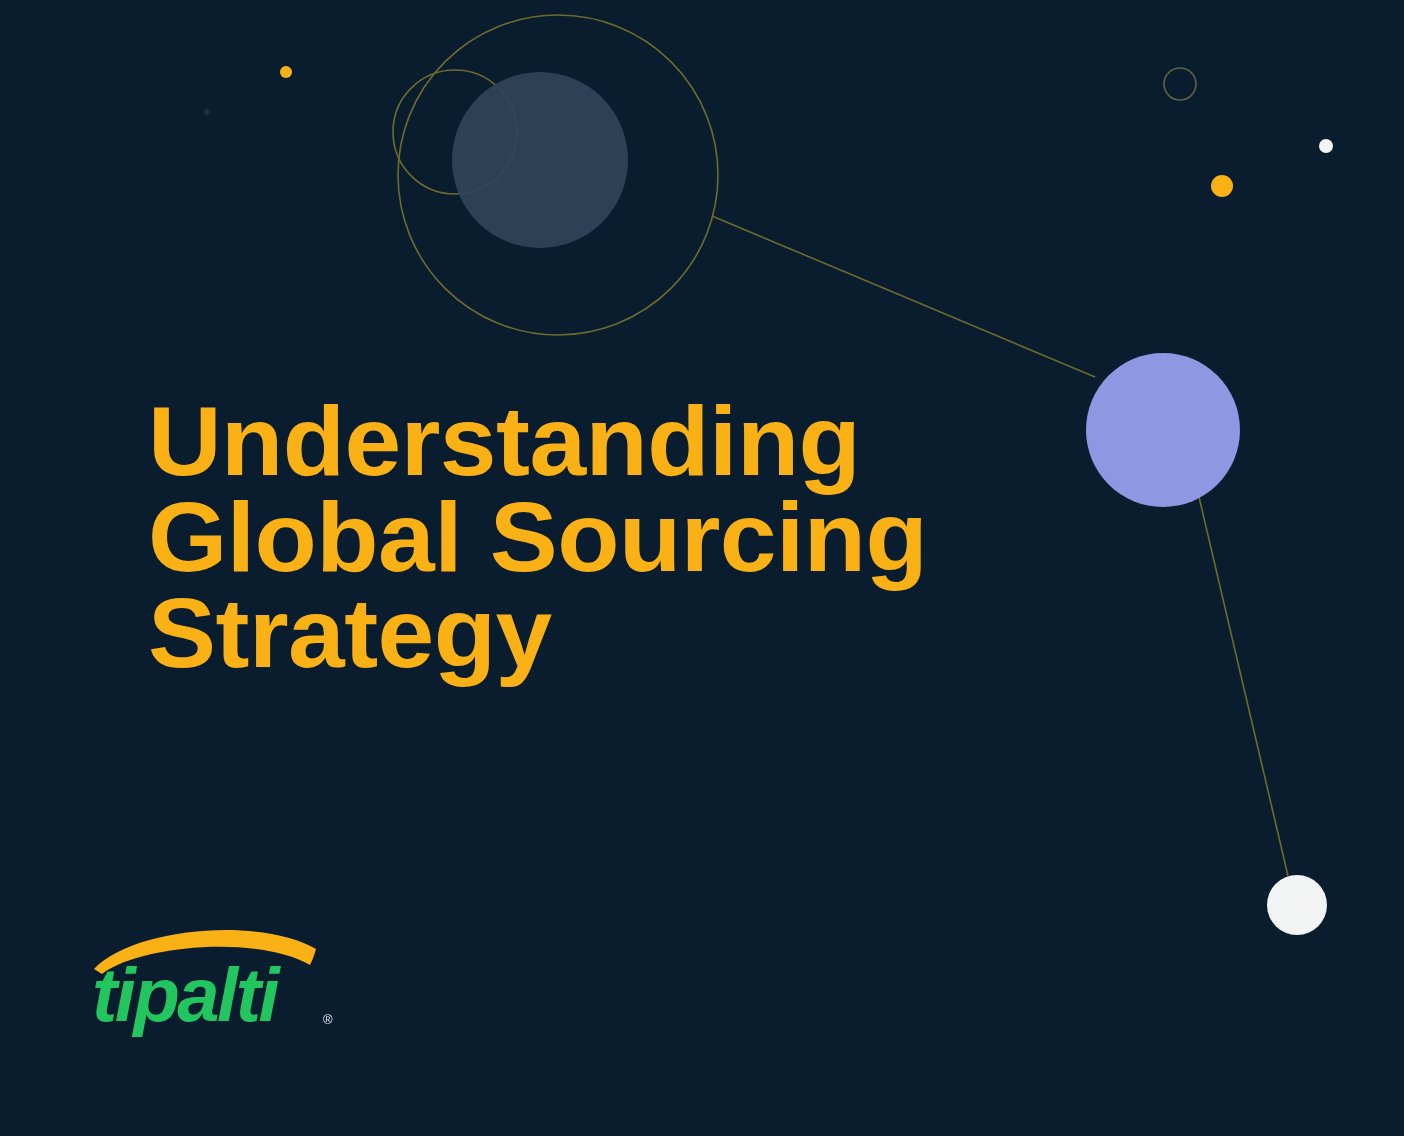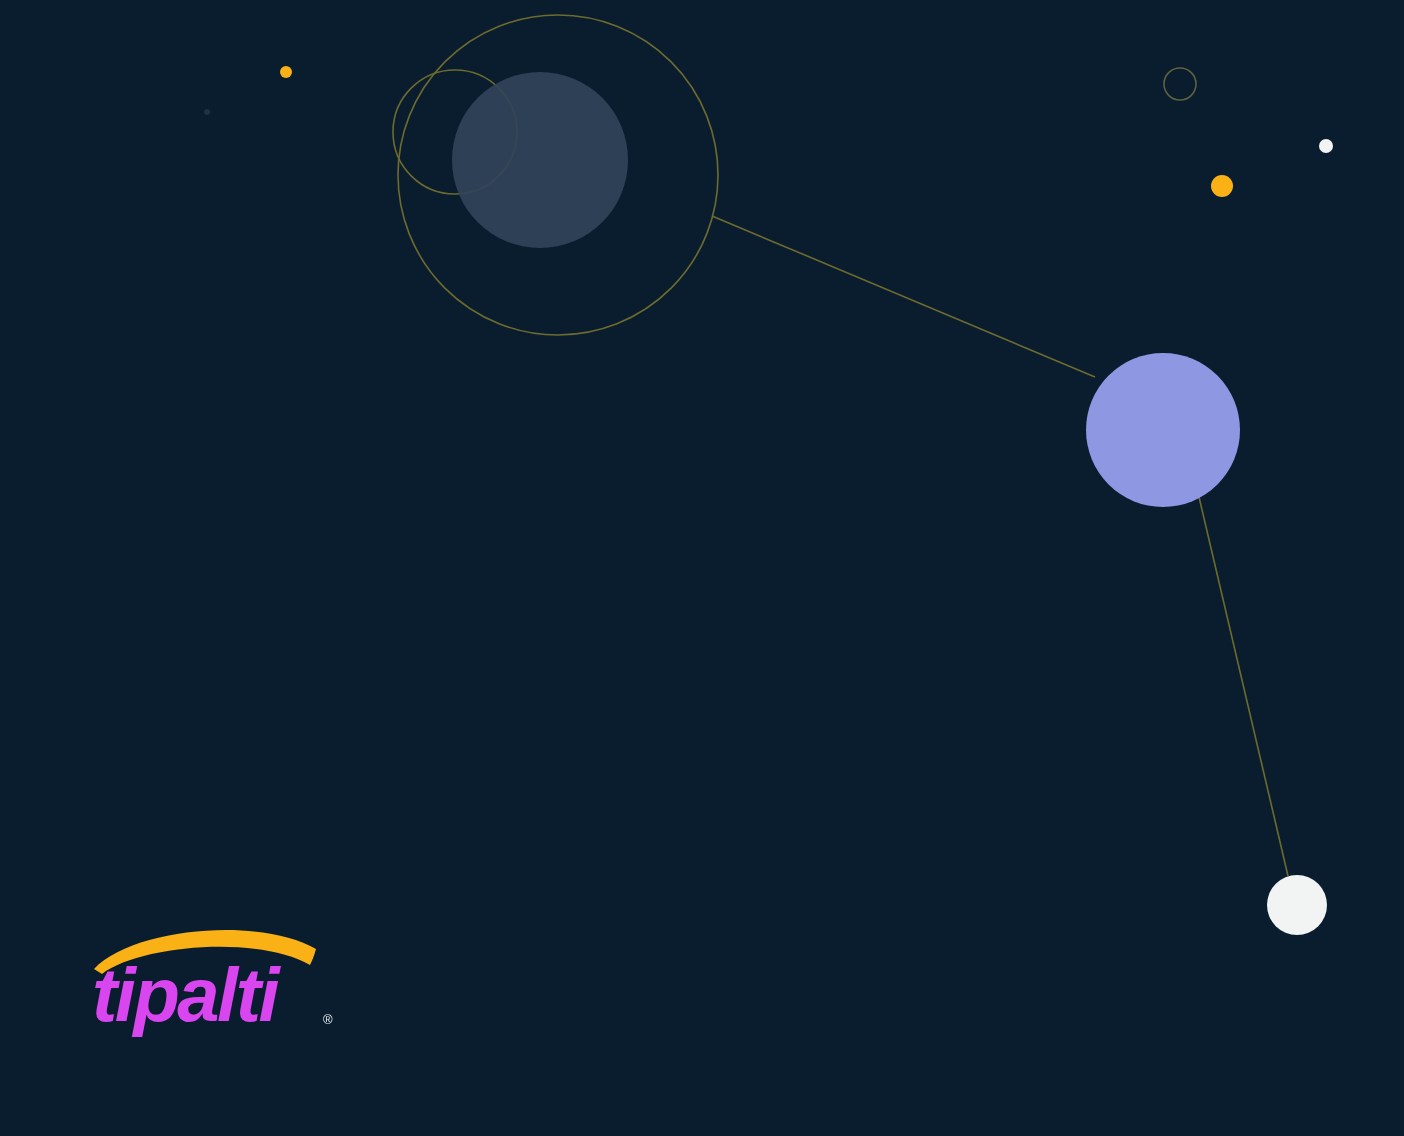--- a/index.html
+++ b/index.html
@@ -56,21 +56,21 @@
     top: 925px;
     width: 250px;
     height: 110px;
     z-index: 6;
   }
   #logo svg { display: block; }
   #logo-wordmark {
     position: absolute;
     left: 0;
     top: 32px;
-    color: #d946ef;
+    color: #22c55e;
     font-family: "Liberation Sans", sans-serif;
     font-weight: 700;
     font-style: italic;
     font-size: 76px;
     line-height: 76px;
     letter-spacing: -2.5px;
     white-space: nowrap;
   }
   #logo-tm {
     position: absolute;
@@ -102,20 +102,25 @@
     <circle cx="1163" cy="430" r="77" fill="#8d97e2"></circle>
 
     <circle cx="1297" cy="905" r="30" fill="#f2f4f4"></circle>
 
     <circle cx="1326" cy="146" r="7" fill="#f2f4f4"></circle>
     <circle cx="1222" cy="186" r="11" fill="#f9b116"></circle>
     <circle cx="286" cy="72" r="6" fill="#f9b116"></circle>
     <circle cx="207" cy="112" r="3" fill="#1d3246"></circle>
   </svg>
 
+  <h1 id="headline">
+    <span class="hl-line l1">Understanding</span>
+    <span class="hl-line l2">Global Sourcing</span>
+    <span class="hl-line l3">Strategy</span>
+  </h1>
 
   <div id="logo">
     <svg width="250" height="50" viewBox="0 0 250 50" xmlns="http://www.w3.org/2000/svg">
       <path d="M 2 44 C 42 2 170 -8 224 24 C 222 31 220 36 218 40 C 166 10 48 20 10 49 Z" fill="#f9b116"></path>
     </svg>
     <div id="logo-wordmark">tipalti</div>
     <div id="logo-tm">®</div>
   </div>
 
 </div>

